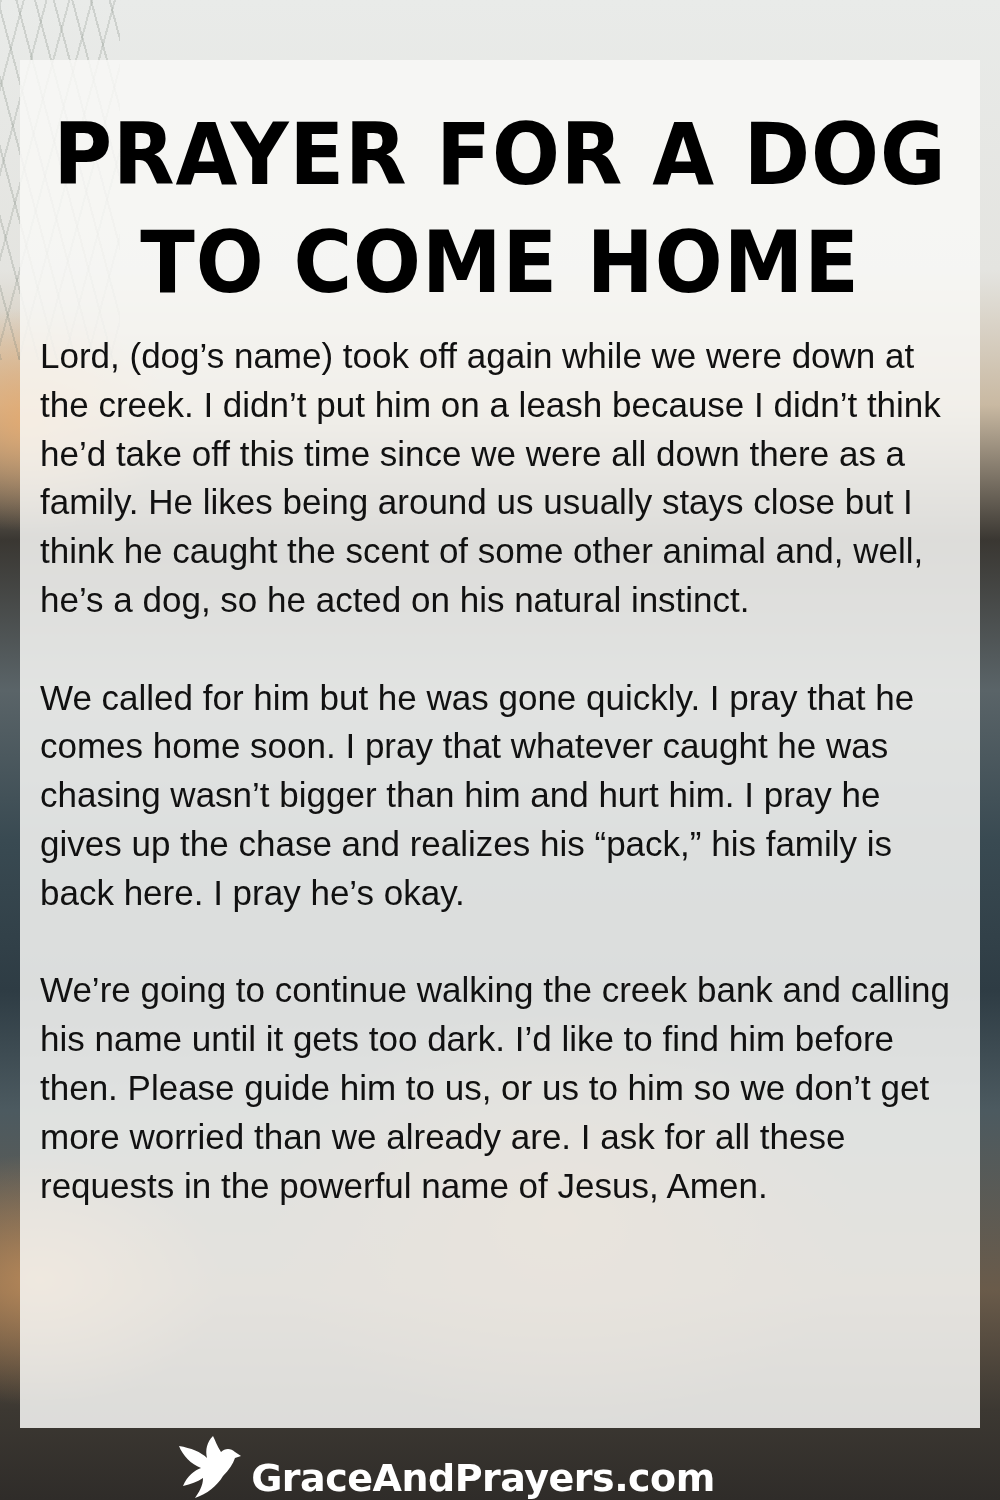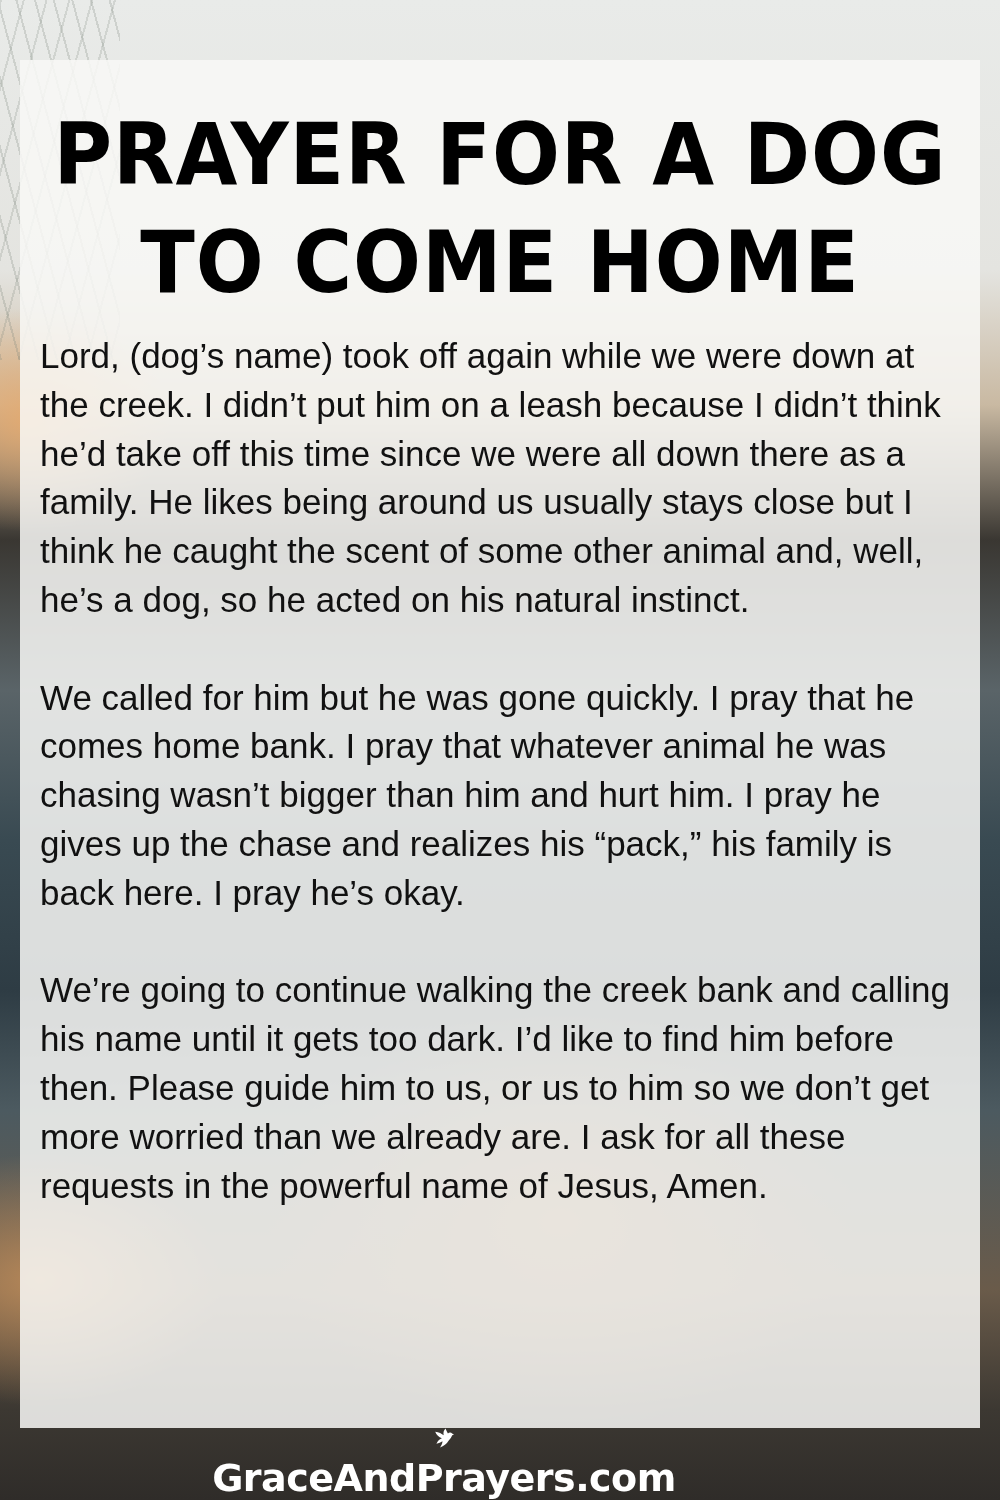--- a/index.html
+++ b/index.html
@@ -81,24 +81,23 @@
     .body-text p {
       margin: 0 0 48.8px 0;
     }
     .footer {
       position: absolute;
       left: 0;
       top: 1428px;
       width: 888px;
       height: 72px;
       display: flex;
-      align-items: center;
+      align-items: flex-end;
       justify-content: center;
       gap: 8px;
-      flex-direction: column;
     }
     .dove {
       width: 70px;
       height: 66px;
       display: block;
     }
     .site-name {
       color: #fff;
       font-family: "DejaVu Sans", sans-serif;
       font-weight: bold;
@@ -114,21 +113,21 @@
 
 <div class="panel"></div>
 
 <h1 class="title">
   <span>PRAYER FOR A DOG</span><br>
   <span>TO COME HOME</span>
 </h1>
 
 <div class="body-text">
   <p>Lord, (dog’s name) took off again while we were down at the creek. I didn’t put him on a leash because I didn’t think he’d take off this time since we were all down there as a family. He likes being around us usually stays close but I think he caught the scent of some other animal and, well, he’s a dog, so he acted on his natural instinct.</p>
-  <p>We called for him but he was gone quickly. I pray that he comes home bank. I pray that whatever animal he was chasing wasn’t bigger than him and hurt him. I pray he gives up the chase and realizes his “pack,” his family is back here. I pray he’s okay.</p>
+  <p>We called for him but he was gone quickly. I pray that he comes home soon. I pray that whatever caught he was chasing wasn’t bigger than him and hurt him. I pray he gives up the chase and realizes his “pack,” his family is back here. I pray he’s okay.</p>
   <p>We’re going to continue walking the creek bank and calling his name until it gets too dark. I’d like to find him before then. Please guide him to us, or us to him so we don’t get more worried than we already are. I ask for all these requests in the powerful name of Jesus, Amen.</p>
 </div>
 
 <div class="footer">
   <svg class="dove" viewBox="0 0 70 66">
     <path fill="#ffffff" d="M40 2 C34 8 32 16 34 24 C28 18 18 14 6 12 C10 22 18 30 28 34 C22 36 14 42 10 52 C18 50 24 48 30 44 C30 52 26 58 22 64 C34 60 44 52 50 42 C56 36 60 30 62 24 L68 22 L62 18 C58 14 52 14 48 18 C44 12 42 6 40 2 Z"></path>
   </svg>
   <span class="site-name">GraceAndPrayers.com</span>
 </div>
 

